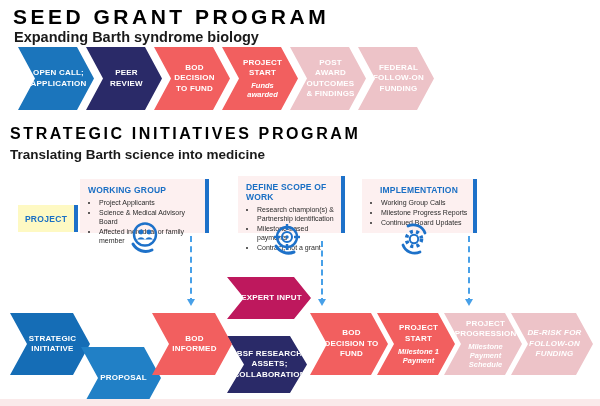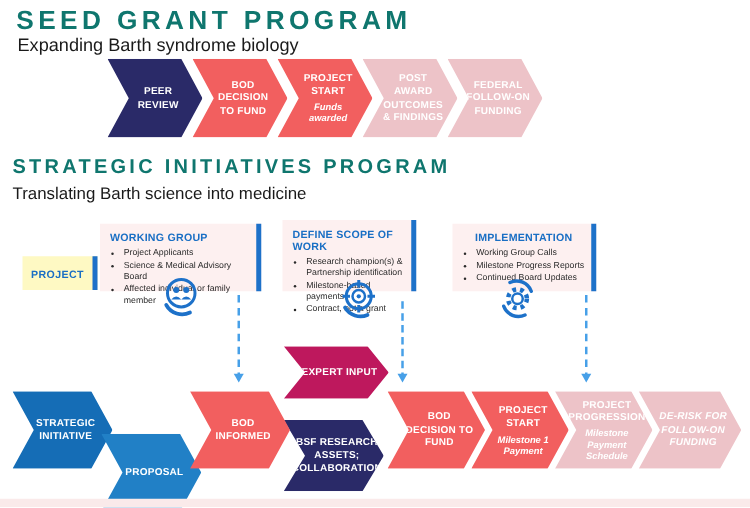--- a/index.html
+++ b/index.html
@@ -1,23 +1,23 @@
 <!DOCTYPE html>
 <html><head>
 <meta charset="utf-8">
 <style>
   html,body { margin:0; padding:0; background:#fff; }
   .stage {
     position:relative; width:600px; height:406px; background:#ffffff;
     font-family:"Liberation Sans", sans-serif; overflow:hidden;
   }
-  .h-title { position:absolute; color:#0f766e; font-weight:600; white-space:nowrap; }
+  .h-title { position:absolute; color:#000000; font-weight:600; white-space:nowrap; }
   .h1 { left:13px; top:5px;  font-size:21px; letter-spacing:3.5px; }
   .h2 { left:10px; top:125px; font-size:16px; letter-spacing:2.6px; }
-  .h-sub { position:absolute; color:#1a1a1a; font-weight:400; white-space:nowrap; }
+  .h-sub { position:absolute; color:#1a1a1a; font-weight:700; white-space:nowrap; }
   .s1 { left:14px; top:29px;  font-size:14.5px; }
   .s2 { left:10px; top:147px; font-size:13.5px; }
 
   .chev {
     position:absolute; box-sizing:border-box;
     display:flex; flex-direction:column; justify-content:center; align-items:center;
     text-align:center; color:#ffffff; font-weight:700;
     clip-path: polygon(0 0, calc(100% - 17px) 0, 100% 50%, calc(100% - 17px) 100%, 0 100%, 17px 50%);
     padding:0 9px 0 14px;
   }
@@ -53,20 +53,23 @@
   .bottom-strip { position:absolute; left:0; top:399px; width:600px; height:7px; background:#faeaea; }
 </style>
 </head>
 <body>
 
 <div class="stage">
 
   <div class="h-title h1">SEED GRANT PROGRAM</div>
   <div class="h-sub s1">Expanding Barth syndrome biology</div>
 
+  <div class="chev row1" style="left: 18px; background-color: rgb(27, 117, 188);">
+    <div class="lbl">OPEN CALL; APPLICATION</div>
+  </div>
   <div class="chev row1" style="left: 86px; background-color: rgb(42, 42, 104);">
     <div class="lbl">PEER REVIEW</div>
   </div>
   <div class="chev row1" style="left: 154px; background-color: rgb(242, 95, 95);">
     <div class="lbl">BOD DECISION TO FUND</div>
   </div>
   <div class="chev row1" style="left: 222px; background-color: rgb(242, 95, 95);">
     <div class="lbl">PROJECT START</div>
     <div class="sublbl">Funds awarded</div>
   </div>
@@ -84,21 +87,21 @@
 
   <div class="callout" style="left:80px; top:179px; width:129px; height:54px;">
     <div class="ctitle">WORKING GROUP</div>
     <ul>
       <li>Project Applicants</li>
       <li>Science &amp; Medical Advisory Board</li>
       <li>Affected individual or family member</li>
     </ul>
   </div>
 
-  <div class="callout" style="left:226px; top:176px; width:107px; height:57px;">
+  <div class="callout" style="left:238px; top:176px; width:107px; height:57px;">
     <div class="ctitle">DEFINE SCOPE OF WORK</div>
     <ul>
       <li>Research champion(s) &amp; Partnership identification</li>
       <li>Milestone-based payments</li>
       <li>Contract, not a grant</li>
     </ul>
   </div>
 
   <div class="callout" style="left:362px; top:179px; width:115px; height:54px;">
     <div class="ctitle" style="text-align:center">IMPLEMENTATION</div>

